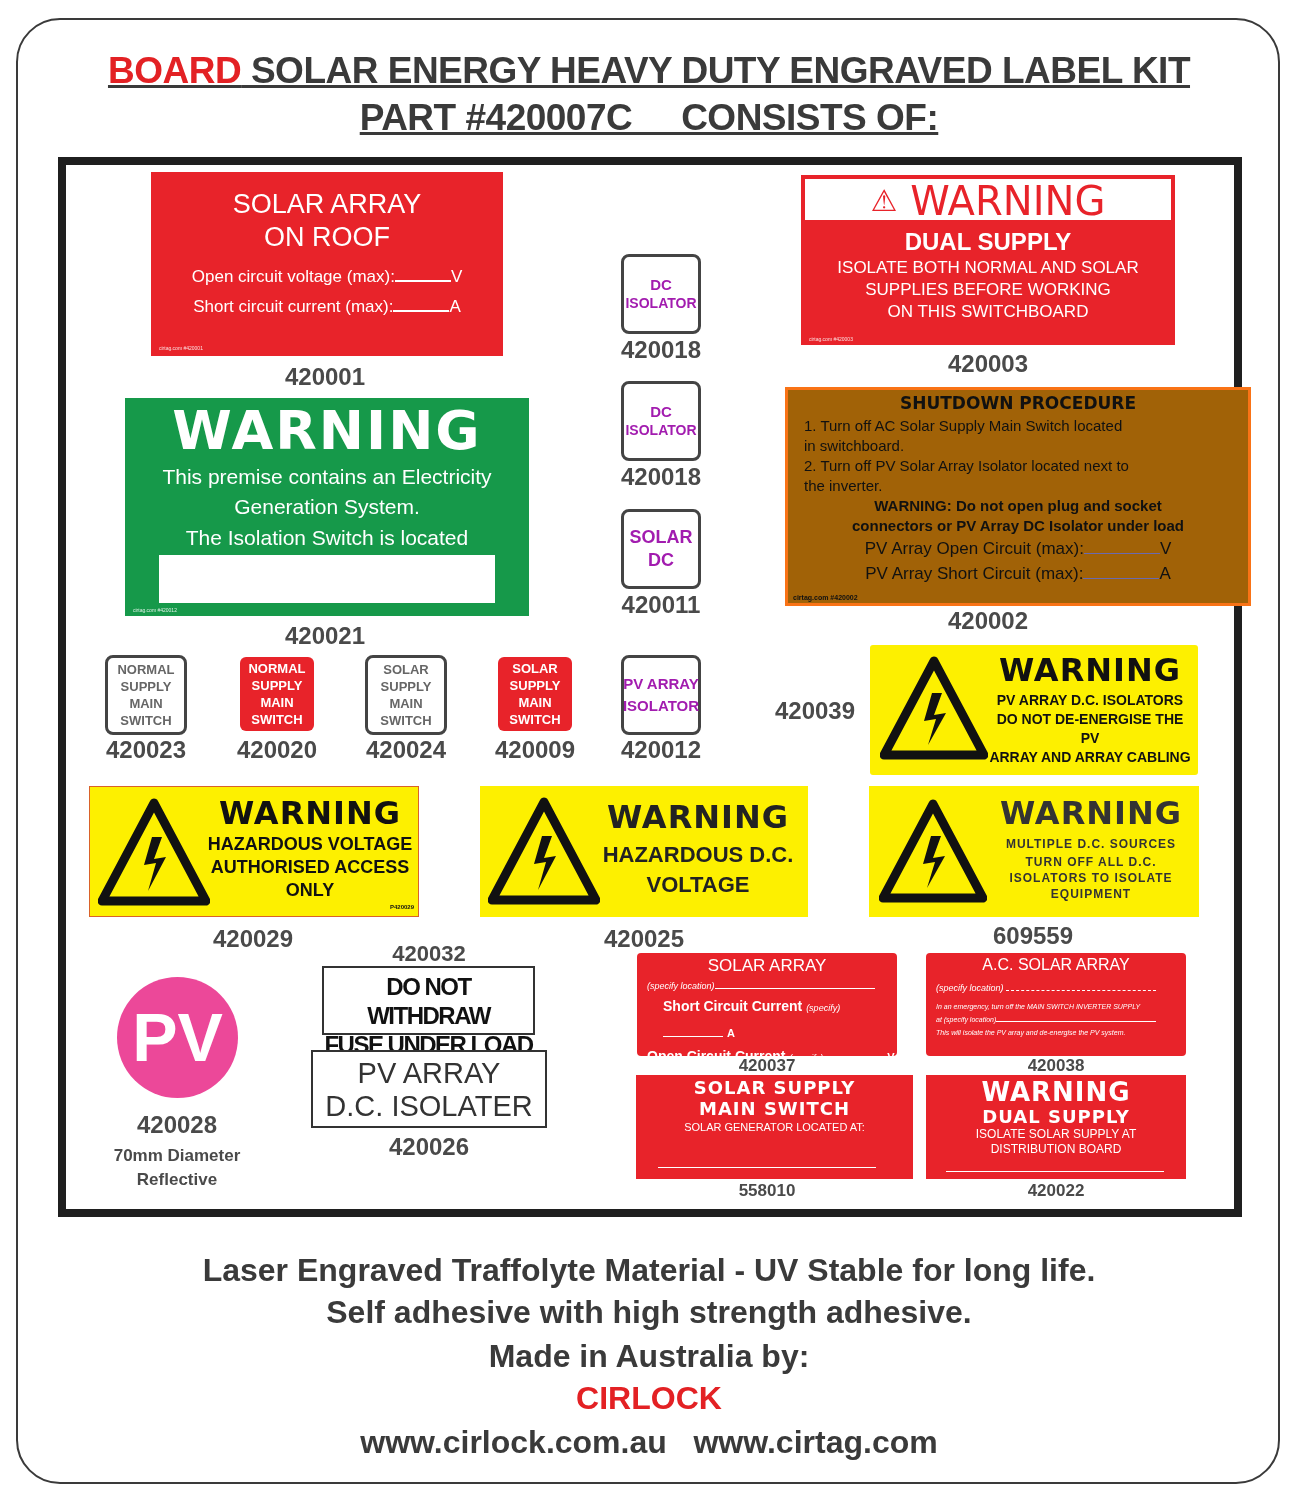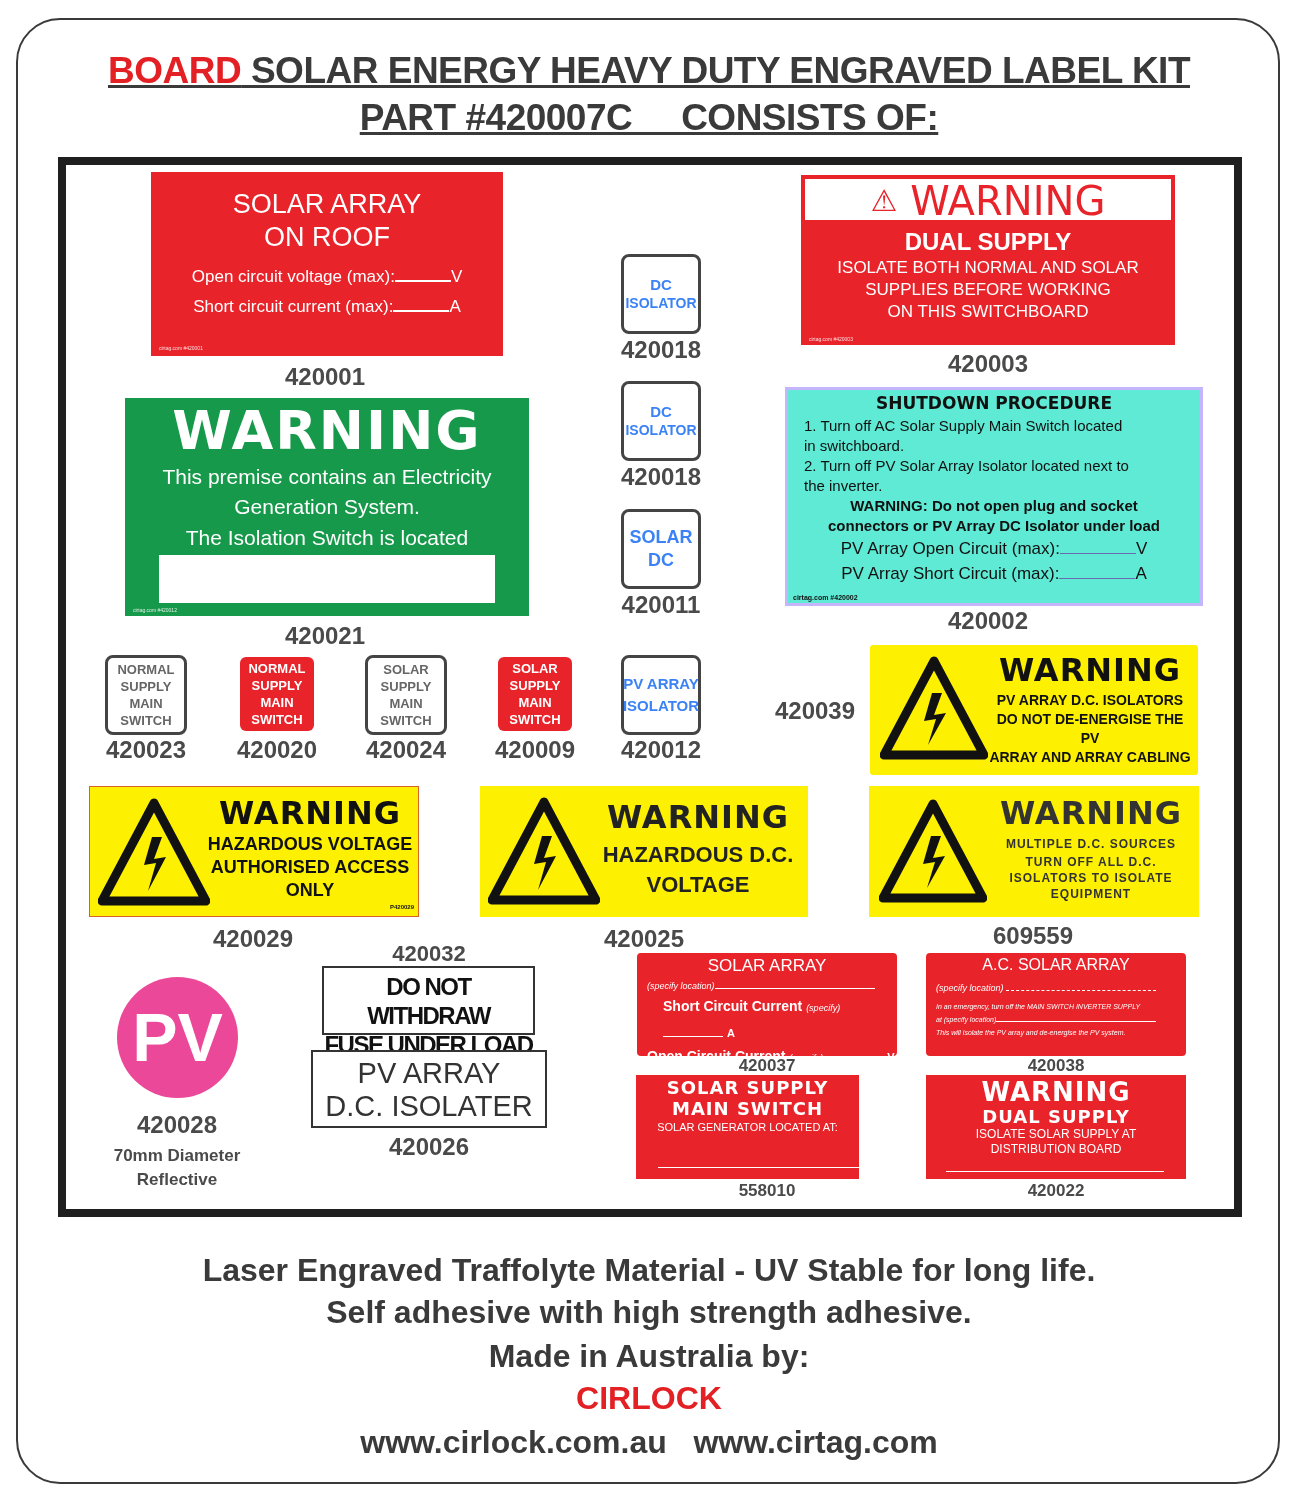--- a/index.html
+++ b/index.html
@@ -11,21 +11,21 @@
   .t2 { top:97px; font-size:37px; }
   .brand { color:#e32124; }
   .panel { position:absolute; left:58px; top:157px; width:1184px; height:1060px; border:8px solid #1f1f1f; box-sizing:border-box; background:#fff; }
   .abs { position:absolute; box-sizing:border-box; }
   .code { position:absolute; font-weight:bold; color:#4a4a4a; font-size:24px; text-align:center; font-family:"Liberation Sans", sans-serif; }
   .red { background:#e8232a; color:#fff; }
   .green { background:#16994a; color:#fff; }
   .yellow { background:#fdf000; color:#111; }
   .c { text-align:center; }
   .fine { position:absolute; font-size:5px; color:#fff; opacity:.85; }
-  .small-sq { position:absolute; border:3px solid #444; border-radius:8px; background:#fff; display:flex; align-items:center; justify-content:center; text-align:center; font-weight:bold; color:#3b82f6; font-size:15px; line-height:18px; box-sizing:border-box; }
+  .small-sq { position:absolute; border:3px solid #444; border-radius:8px; background:#fff; display:flex; align-items:center; justify-content:center; text-align:center; font-weight:bold; color:#a21caf; font-size:15px; line-height:18px; box-sizing:border-box; }
   .small-sq.redsq { background:#e8232a; color:#fff; border:none; border-radius:6px; }
   .warnw { font-family:"DejaVu Sans", sans-serif; font-weight:bold; letter-spacing:1px; }
   .tri { position:absolute; }
   .blank { display:inline-block; border-bottom:2px solid #fff; vertical-align:baseline; }
   .footer { position:absolute; left:0; width:1298px; text-align:center; font-weight:bold; color:#3a3a3a; font-size:32px; }
 </style>
 </head>
 <body>
 
 <div class="frame"></div>
@@ -86,21 +86,21 @@
   <div class="c" style="position:absolute;left:0;top:52px;width:374px;color:#fff;">
     <div style="font-size:24px;font-weight:bold;line-height:30px;">DUAL SUPPLY</div>
     <div style="font-size:17px;line-height:22px;">ISOLATE BOTH NORMAL AND SOLAR</div>
     <div style="font-size:17px;line-height:22px;">SUPPLIES BEFORE WORKING</div>
     <div style="font-size:17px;line-height:22px;">ON THIS SWITCHBOARD</div>
   </div>
   <div class="fine" style="left:8px;bottom:3px;">cirtag.com #420003</div>
 </div>
 <div class="code" style="left:903px;top:350px;width:170px;">420003</div>
 
-<div class="abs" style="left:785px;top:387px;width:418px;height:219px;border:3px solid #c4b5fd;background:#5eead4;color:#111;">
+<div class="abs" style="left:785px;top:387px;width:466px;height:219px;border:3px solid #f97316;background:#a16207;color:#111;">
   <div class="c" style="font-family:'DejaVu Sans',sans-serif;font-weight:bold;font-size:17px;line-height:26px;margin-top:0px;">SHUTDOWN PROCEDURE</div>
   <div style="font-size:15px;line-height:20px;padding-left:16px;">1.  Turn off AC Solar Supply Main Switch located</div>
   <div style="font-size:15px;line-height:20px;padding-left:16px;">in switchboard.</div>
   <div style="font-size:15px;line-height:20px;padding-left:16px;">2.  Turn off PV Solar Array Isolator located next to</div>
   <div style="font-size:15px;line-height:20px;padding-left:16px;">the inverter.</div>
   <div class="c" style="font-size:15px;line-height:20px;font-weight:bold;">WARNING: Do not open plug and socket</div>
   <div class="c" style="font-size:15px;line-height:20px;font-weight:bold;">connectors or PV Array DC Isolator under load</div>
   <div class="c" style="font-size:17px;line-height:26px;"><span>PV Array Open Circuit (max):</span><span style="display:inline-block;width:76px;border-bottom:1px solid #6a6ab0;"></span><span>V</span></div>
   <div class="c" style="font-size:17px;line-height:24px;"><span>PV Array Short Circuit (max):</span><span style="display:inline-block;width:76px;border-bottom:1px solid #6a6ab0;"></span><span>A</span></div>
   <div style="position:absolute;left:5px;bottom:2px;font-size:7px;font-weight:bold;">cirtag.com #420002</div>
@@ -243,21 +243,21 @@
 
 <div class="abs red" style="left:926px;top:953px;width:260px;height:103px;border-radius:4px;">
   <div class="c" style="font-size:16px;line-height:22px;margin-top:1px;">A.C. SOLAR ARRAY</div>
   <div style="font-size:9px;font-style:italic;padding-left:10px;line-height:24px;"><span>(specify location)</span> <span class="blank" style="width:150px;border-bottom-width:1px;border-bottom-style:dashed;"></span></div>
   <div style="font-size:7px;font-style:italic;padding-left:10px;line-height:13px;">In an emergency, turn off the MAIN SWITCH INVERTER SUPPLY</div>
   <div style="font-size:7px;font-style:italic;padding-left:10px;line-height:13px;"><span>at (specify location)</span><span class="blank" style="width:160px;border-bottom-width:1px;"></span></div>
   <div style="font-size:7px;font-style:italic;padding-left:10px;line-height:13px;">This will isolate the PV array and de-energise the PV system.</div>
 </div>
 <div class="code" style="left:981px;top:1056px;width:150px;font-size:17px;">420038</div>
 
-<div class="abs red c" style="left:636px;top:1075px;width:223px;height:104px;">
+<div class="abs red c" style="left:636px;top:1075px;width:277px;height:104px;">
   <div class="warnw" style="font-size:18px;line-height:22px;margin-top:2px;">SOLAR SUPPLY</div>
   <div class="warnw" style="font-size:18px;line-height:20px;">MAIN SWITCH</div>
   <div style="font-size:11px;line-height:16px;">SOLAR GENERATOR LOCATED AT:</div>
   <div style="position:absolute;left:22px;top:92px;width:218px;border-bottom:1px solid #fff;"></div>
 </div>
 <div class="code" style="left:692px;top:1181px;width:150px;font-size:17px;">558010</div>
 
 <div class="abs red c" style="left:926px;top:1075px;width:260px;height:104px;">
   <div class="warnw" style="font-size:26px;line-height:30px;margin-top:2px;">WARNING</div>
   <div class="warnw" style="font-size:18px;line-height:20px;">DUAL SUPPLY</div>

